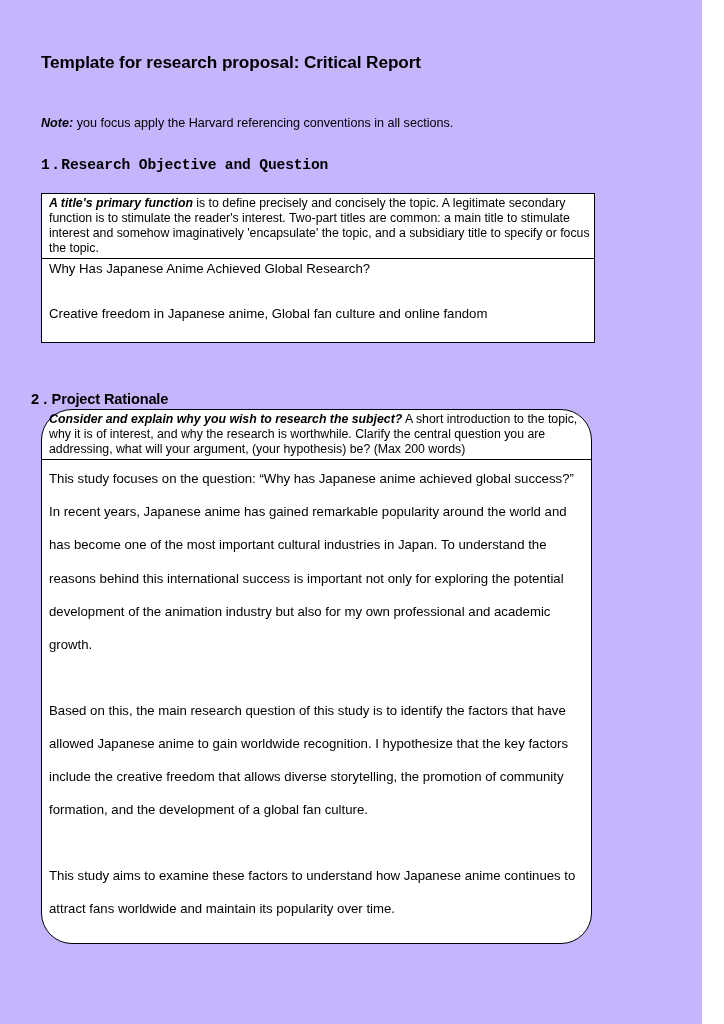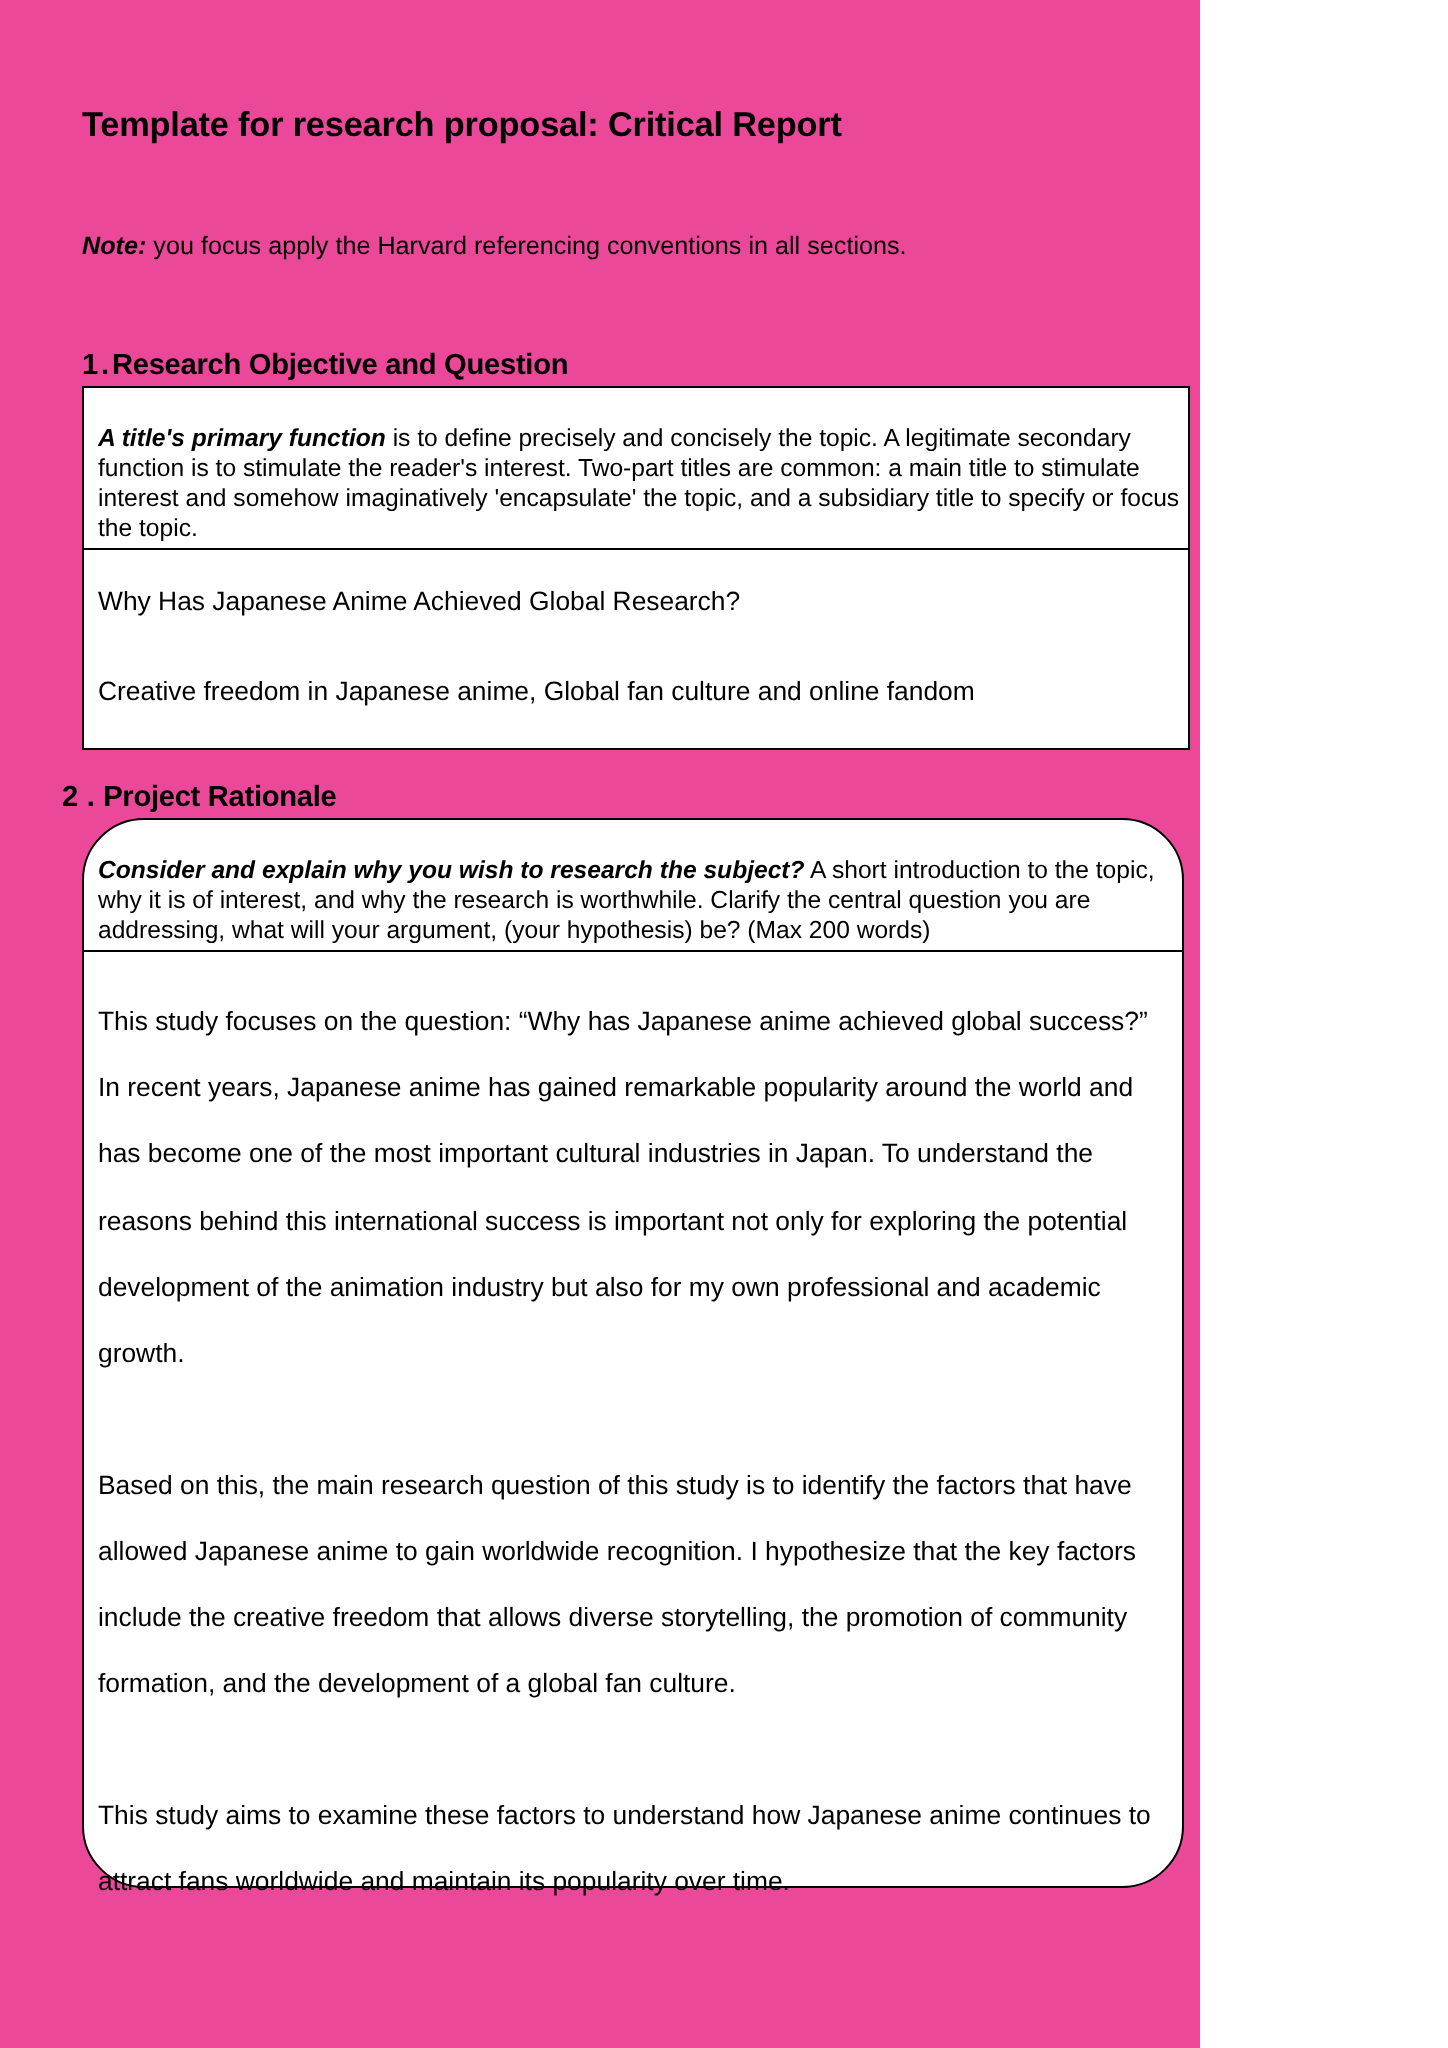--- a/index.html
+++ b/index.html
@@ -13,23 +13,23 @@
     height: 1024px;
     position: relative;
     font-family: "Liberation Sans", sans-serif;
     color: #000000;
     overflow: hidden;
   }
 
   .page {
     position: absolute;
     left: 0; top: 0;
-    width: 600px;
+    width: 702px;
     height: 1024px;
-    background: #ec4899;
+    background: #c4b5fd;
     padding: 0;
   }
 
   .content {
     position: absolute;
     left: 41px;
     top: 52px;
     width: 642px;
   }
 
@@ -67,21 +67,20 @@
   .sec-heading .num-gap-wide { letter-spacing: 4.2px; }
 
   
   .tbl {
     border: 1px solid #000000;
     border-collapse: collapse;
     background: #ffffff;
   }
   .tbl .row {
     border-bottom: 1px solid #000000;
-    margin-top: 16px;
   }
   .tbl .row:last-child { border-bottom: none; }
 
   .cell {
     padding: 2px 4px 2px 7px;
   }
 
   
   .instr {
     font-size: 12.3px;
@@ -101,21 +100,21 @@
   .answer-compact .spacer { height: 29px; }
 
   .answer-wide {
     font-size: 13.2px;
     line-height: 33.1px;
   }
   .answer-wide p { margin: 0; }
   .answer-wide .gap { height: 33px; }
 
   
-  #block-sec1-heading { position: absolute; left: 41px; top: 175px; }
+  #block-sec1-heading { position: absolute; left: 41px; top: 157px; font-family: Liberation Mono, monospace; }
   #table-1 { position: absolute; left: 41px; top: 193px; width: 554px; }
   #block-sec2-heading { position: absolute; left: 31px; top: 391px; }
   #table-2 { position: absolute; left: 41px; top: 409px; width: 551px; height: 535px; border-radius: 31px; }
   #table-2 .row-answer { height: 468px; }
 </style>
 </head>
 <body>
 
 <div class="page">
 

